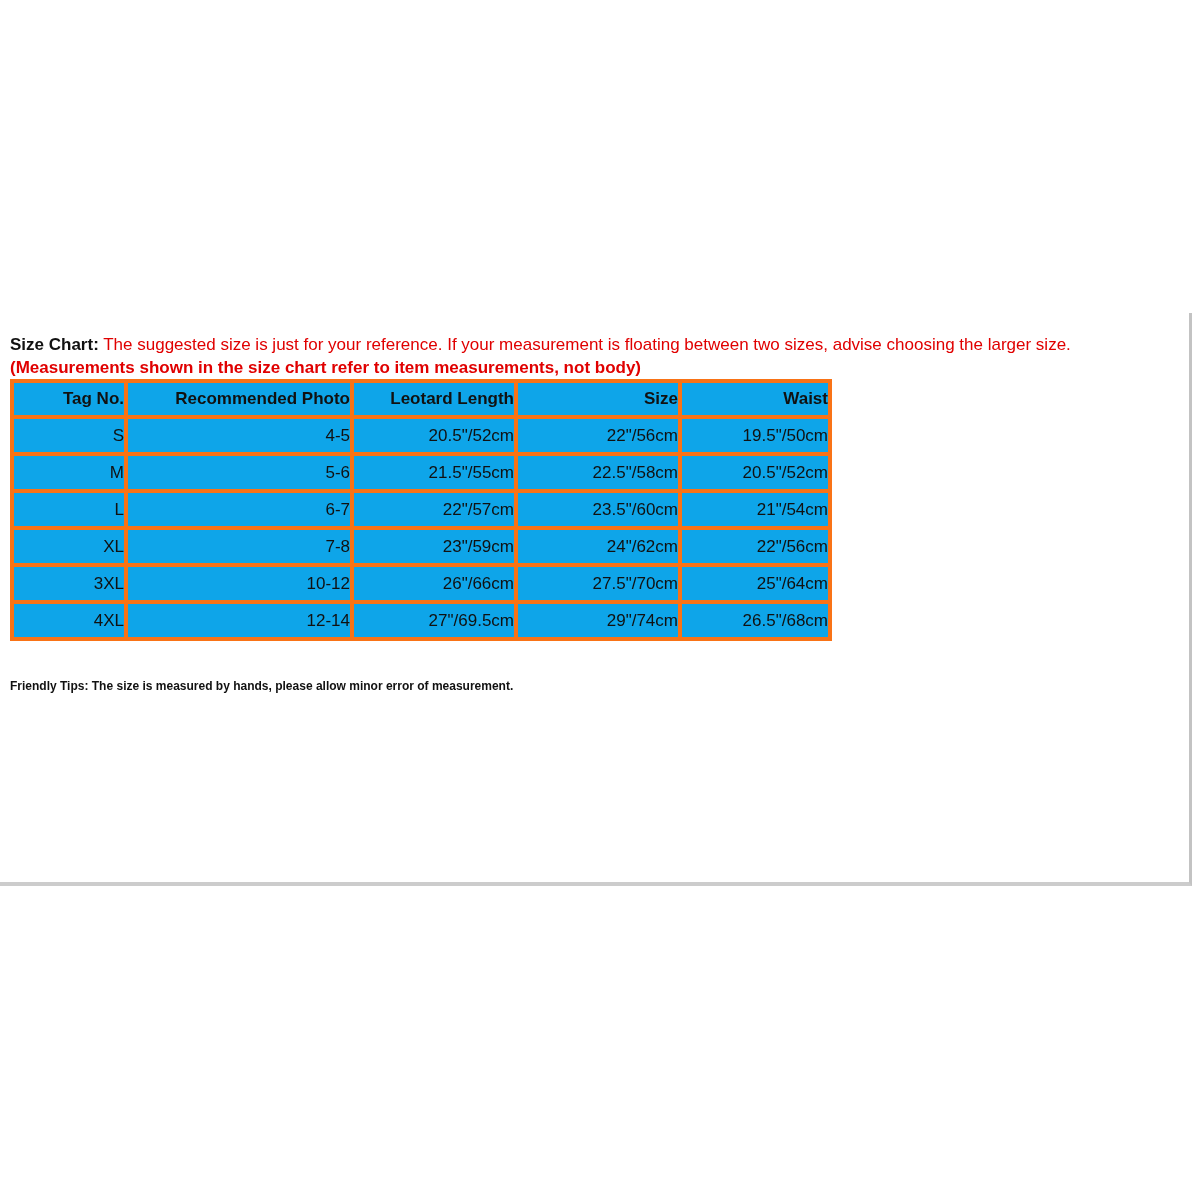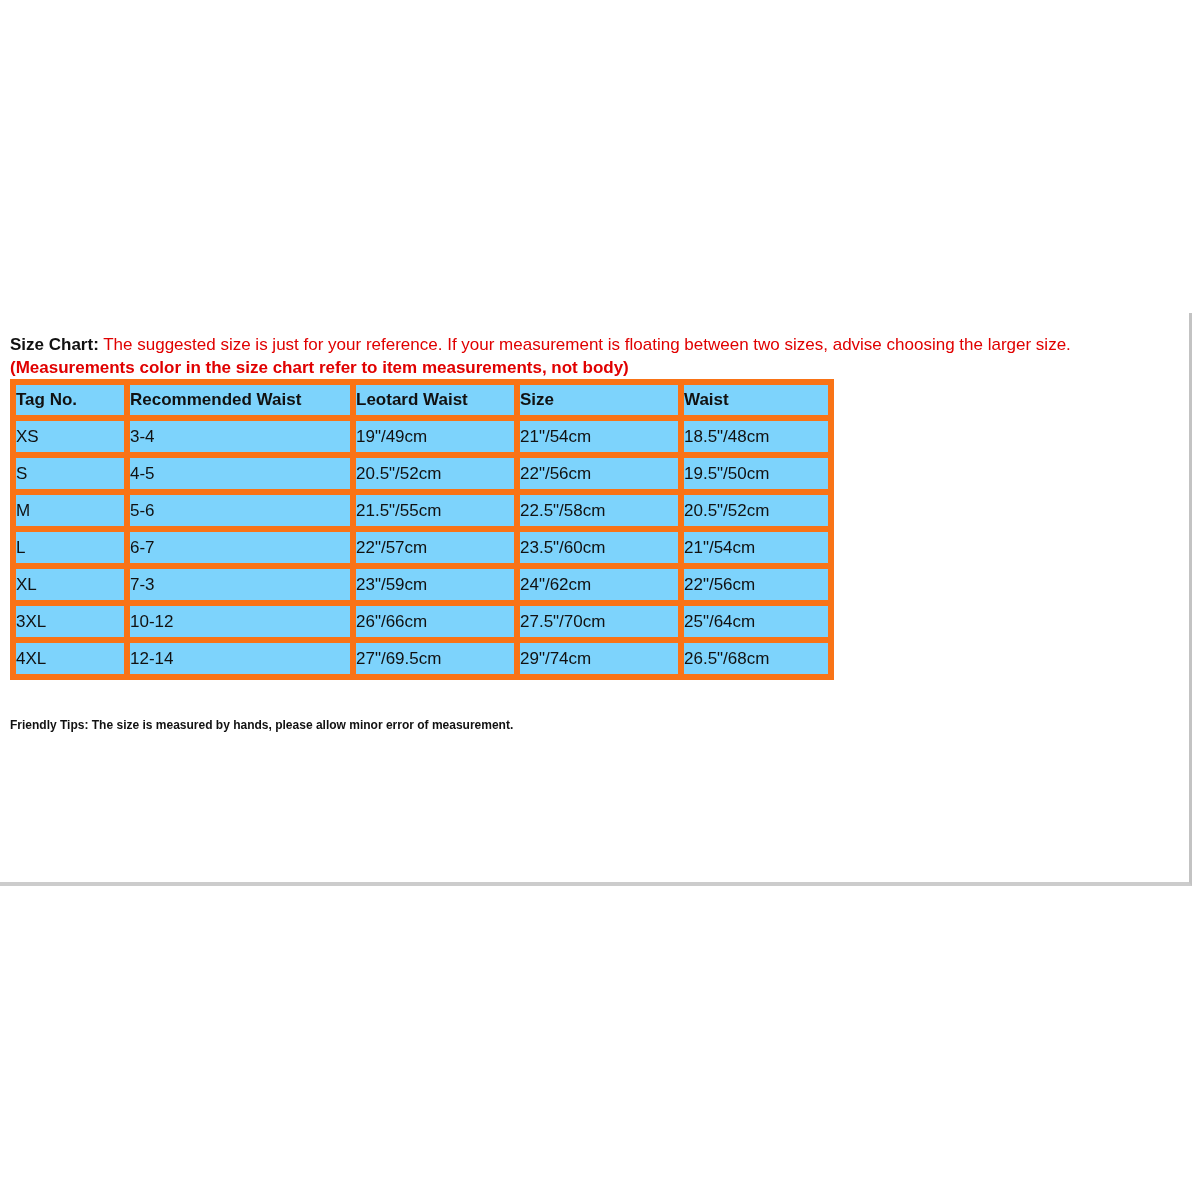--- a/index.html
+++ b/index.html
@@ -27,72 +27,65 @@
   .intro .red-run { color: #e00000; }
   .intro-note { font-size: 17px; line-height: 23px; font-weight: bold; color: #e00000; }
 
   table.size-table {
     border-collapse: collapse;
     table-layout: fixed;
     width: 818px;
     margin-top: 0px;
   }
   table.size-table th, table.size-table td {
-    border: 6px solid #f97316;
-    text-align: left;
+    border: 4px solid #f97316;
+    text-align: right;
     vertical-align: middle;
     font-size: 17px;
-    background: #7dd3fc;
+    background: #0ea5e9;
     overflow: hidden;
     white-space: nowrap;
   }
   table.size-table th { height: 36px; font-weight: bold; color: #111111; }
   table.size-table td { height: 37px; font-weight: normal; color: #111111; }
 
   .tips-block { margin-top: 36px; }
   .tip-line { font-size: 12px; font-weight: bold; color: #111111; line-height: 19px; }
   .tip-line + .tip-line { margin-top: 23px; }
 </style>
 </head>
 <body>
 
 <div class="page">
   <div class="content-panel">
 
     <div class="intro">
       <span class="label-bold">Size Chart:</span>
       <span class="red-run">The suggested size is just for your reference. If your measurement is floating between two sizes, advise choosing the larger size.</span>
     </div>
-    <div class="intro-note">(Measurements color in the size chart refer to item measurements, not body)</div>
+    <div class="intro-note">(Measurements shown in the size chart refer to item measurements, not body)</div>
 
     <table class="size-table">
       <colgroup>
         <col style="width:114px">
         <col style="width:226px">
         <col style="width:164px">
         <col style="width:164px">
         <col style="width:150px">
       </colgroup>
       <thead>
         <tr>
           <th>Tag No.</th>
-          <th>Recommended Waist</th>
-          <th>Leotard Waist</th>
+          <th>Recommended Photo</th>
+          <th>Leotard Length</th>
           <th>Size</th>
           <th>Waist</th>
         </tr>
       </thead>
       <tbody id="size-table-body">
-          <tr>
-            <td>XS</td>
-            <td>3-4</td>
-            <td>19"/49cm</td>
-            <td>21"/54cm</td>
-            <td>18.5"/48cm</td>
-          </tr>
           <tr>
             <td>S</td>
             <td>4-5</td>
             <td>20.5"/52cm</td>
             <td>22"/56cm</td>
             <td>19.5"/50cm</td>
           </tr>
           <tr>
             <td>M</td>
             <td>5-6</td>
@@ -102,21 +95,21 @@
           </tr>
           <tr>
             <td>L</td>
             <td>6-7</td>
             <td>22"/57cm</td>
             <td>23.5"/60cm</td>
             <td>21"/54cm</td>
           </tr>
           <tr>
             <td>XL</td>
-            <td>7-3</td>
+            <td>7-8</td>
             <td>23"/59cm</td>
             <td>24"/62cm</td>
             <td>22"/56cm</td>
           </tr>
           <tr>
             <td>3XL</td>
             <td>10-12</td>
             <td>26"/66cm</td>
             <td>27.5"/70cm</td>
             <td>25"/64cm</td>

